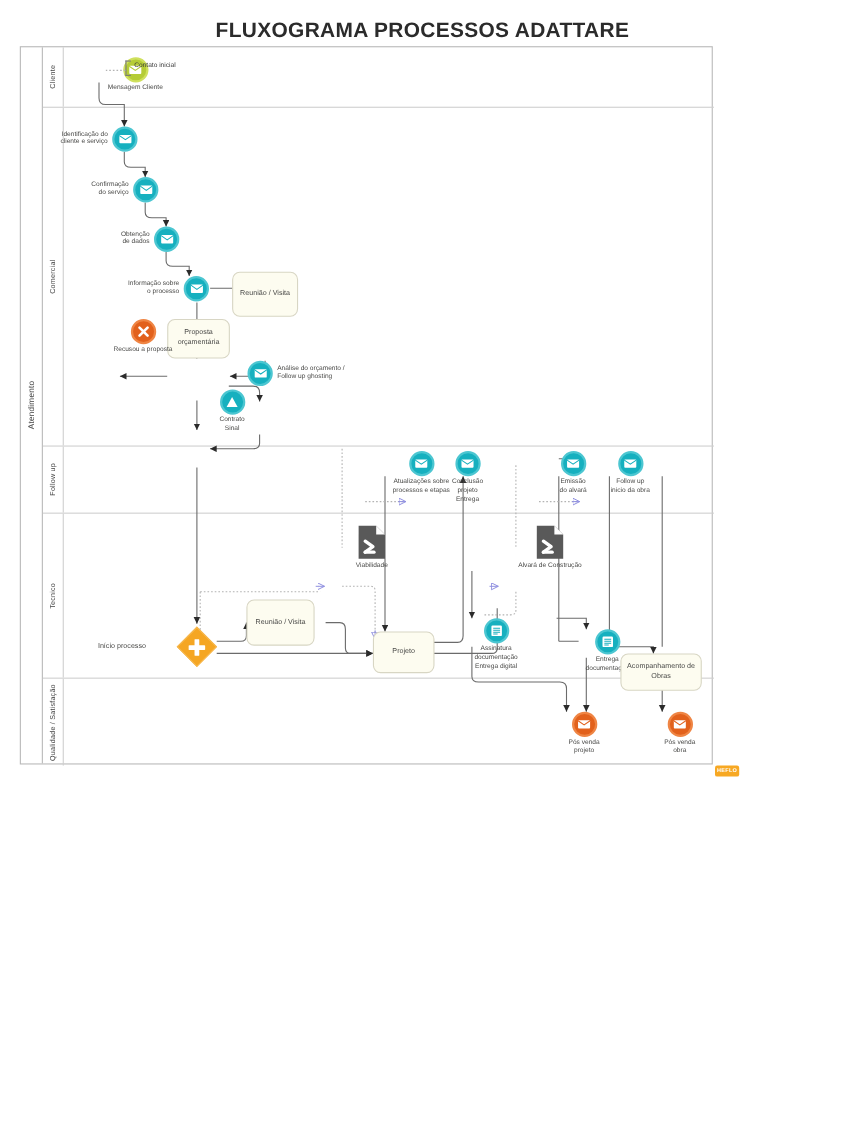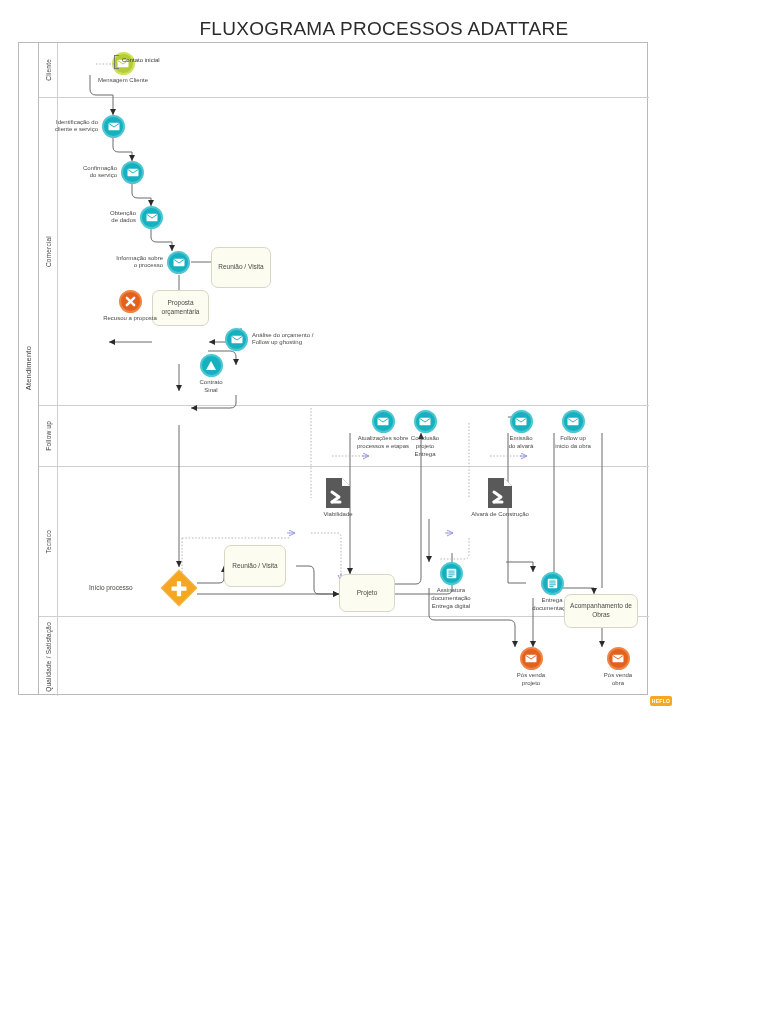--- a/index.html
+++ b/index.html
@@ -14,21 +14,21 @@
     width: 768px; height: 1024px;
     overflow: hidden;
     background: #ffffff;
   }
   #title {
     position: absolute;
     left: 0; top: 18px;
     width: 768px;
     text-align: center;
     font-size: 19px;
-    font-weight: 400;
+    font-weight: 700;
     color: #2b2b2b;
     letter-spacing: 0.3px;
   }
   
   #pool {
     position: absolute;
     left: 18px; top: 42px;
     width: 630px; height: 653px;
     border: 1px solid #b9b9b9;
     background: #ffffff;

